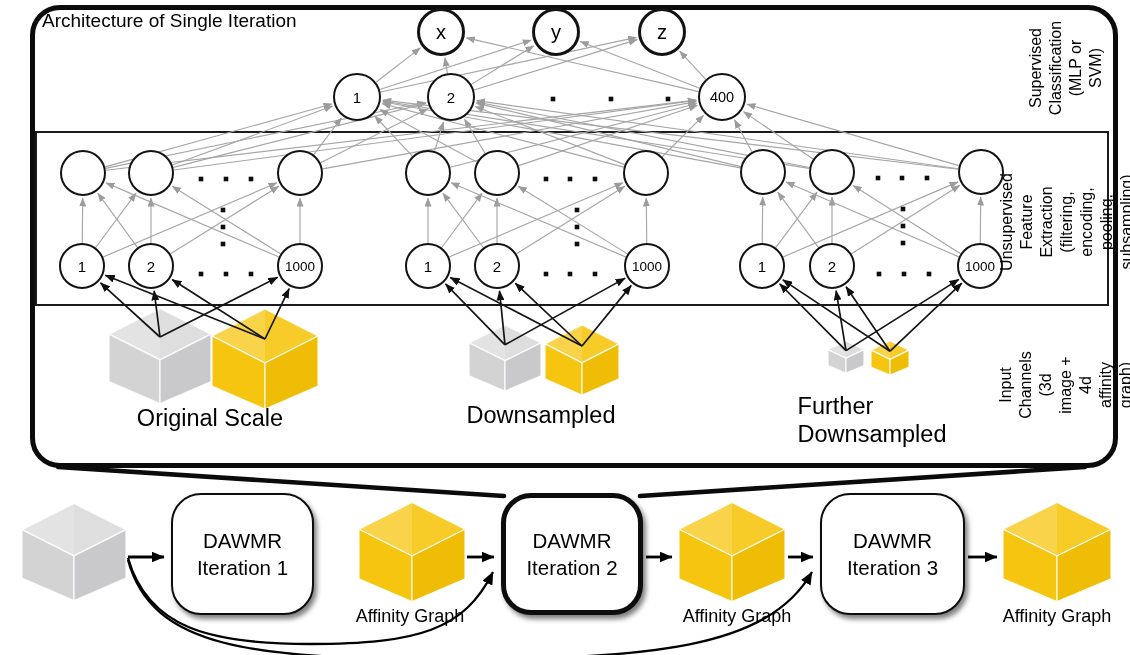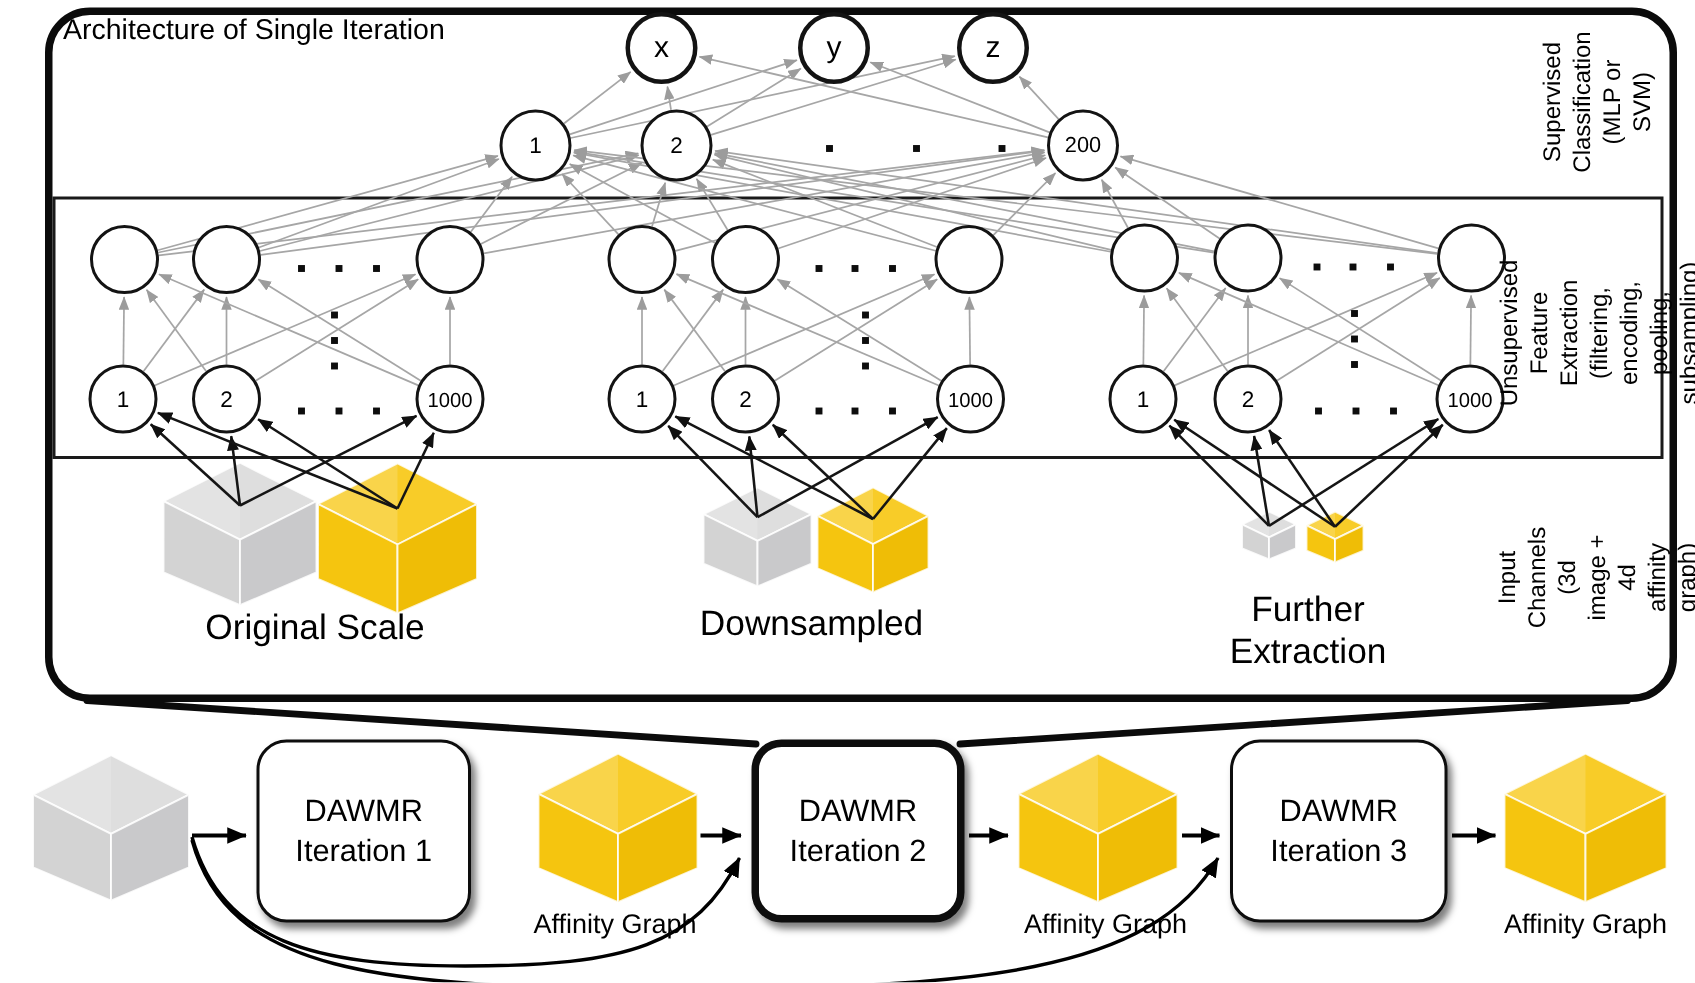--- a/index.html
+++ b/index.html
@@ -9,22 +9,22 @@
   .panel{position:absolute;left:30px;top:5px;width:1088px;height:463px;border:5px solid #0b0b0b;
          border-radius:30px;box-sizing:border-box;z-index:2;pointer-events:none;}
   .title{position:absolute;left:42px;top:10px;font-size:19px;z-index:6;}
   .node{position:absolute;background:#fff;border:2.6px solid #131313;border-radius:50%;
         display:flex;align-items:center;justify-content:center;z-index:4;box-sizing:border-box;
         font-size:15px;}
   .node.out{font-size:20px;border-width:3px;}
   .side-label{position:absolute;transform:translate(-50%,-50%) rotate(-90deg);white-space:pre-line;
         text-align:center;font-size:16px;line-height:1.25;z-index:6;}
   .group-label{position:absolute;transform:translate(-50%,-50%);font-size:23.5px;white-space:pre-line;
-        text-align:center;z-index:6;line-height:1.18;}
-  .dawmr-box{position:absolute;background:#fff;border:2.6px solid #0d0d0d;border-radius:20px;
+        z-index:6;line-height:1.18;}
+  .dawmr-box{position:absolute;background:#fff;border:2.6px solid #0d0d0d;border-radius:30px;
         box-shadow:3px 4px 5px rgba(0,0,0,0.5);display:flex;align-items:center;justify-content:center;
         text-align:center;font-size:20.5px;line-height:1.32;z-index:3;box-sizing:border-box;}
   .dawmr-box.bold{border-width:5px;}
   .dawmr-box span{white-space:pre-line;}
   .pipe-label{position:absolute;transform:translateX(-50%);font-size:18px;z-index:6;white-space:nowrap;}
   .pipe-label.inlabel{font-size:27px;}
 </style>
 </head>
 <body>
 
@@ -250,21 +250,21 @@
 Extraction (filtering,
 encoding, pooling,
 subsampling)</div>
   <div class="side-label" style="left:1066px;top:385px;">Input Channels
 (3d image +
 4d affinity graph)</div>
 
   <div class="group-label" style="left:210px;top:419px;">Original Scale</div>
   <div class="group-label" style="left:541px;top:416px;">Downsampled</div>
   <div class="group-label" style="left:872px;top:421px;">Further
-Extraction</div>
+Downsampled</div>
 
   <div class="dawmr-box" style="left:171px;top:493px;width:143px;height:122px;">
     <span>DAWMR
 Iteration 1</span>
   </div>
   <div class="dawmr-box bold" style="left:501px;top:493px;width:142px;height:122px;">
     <span>DAWMR
 Iteration 2</span>
   </div>
   <div class="dawmr-box" style="left:820px;top:493px;width:145px;height:122px;">
@@ -273,21 +273,21 @@
   </div>
 
   <div class="pipe-label" style="left:410px;top:606px;">Affinity Graph</div>
   <div class="pipe-label" style="left:737px;top:606px;">Affinity Graph</div>
   <div class="pipe-label" style="left:1057px;top:606px;">Affinity Graph</div>
 <div class="node out" style="left: 417px; top: 8px; width: 48px; height: 48px;">x</div>
     <div class="node out" style="left: 532px; top: 8px; width: 48px; height: 48px;">y</div>
     <div class="node out" style="left: 638px; top: 8px; width: 48px; height: 48px;">z</div>
     <div class="node" style="left: 333px; top: 73px; width: 48px; height: 48px;">1</div>
     <div class="node" style="left: 427px; top: 73px; width: 48px; height: 48px;">2</div>
-    <div class="node" style="left: 698px; top: 73px; width: 48px; height: 48px; font-size: 14.5px;">200</div>
+    <div class="node" style="left: 698px; top: 73px; width: 48px; height: 48px; font-size: 14.5px;">400</div>
     <div class="node" style="left: 60px; top: 150px; width: 46px; height: 46px;"></div>
     <div class="node" style="left: 128px; top: 150px; width: 46px; height: 46px;"></div>
     <div class="node" style="left: 277px; top: 150px; width: 46px; height: 46px;"></div>
     <div class="node" style="left: 59px; top: 243px; width: 46px; height: 46px;">1</div>
     <div class="node" style="left: 128px; top: 243px; width: 46px; height: 46px;">2</div>
     <div class="node" style="left: 277px; top: 243px; width: 46px; height: 46px; font-size: 13.5px;">1000</div>
     <div class="node" style="left: 405px; top: 150px; width: 46px; height: 46px;"></div>
     <div class="node" style="left: 474px; top: 150px; width: 46px; height: 46px;"></div>
     <div class="node" style="left: 623px; top: 150px; width: 46px; height: 46px;"></div>
     <div class="node" style="left: 405px; top: 243px; width: 46px; height: 46px;">1</div>

